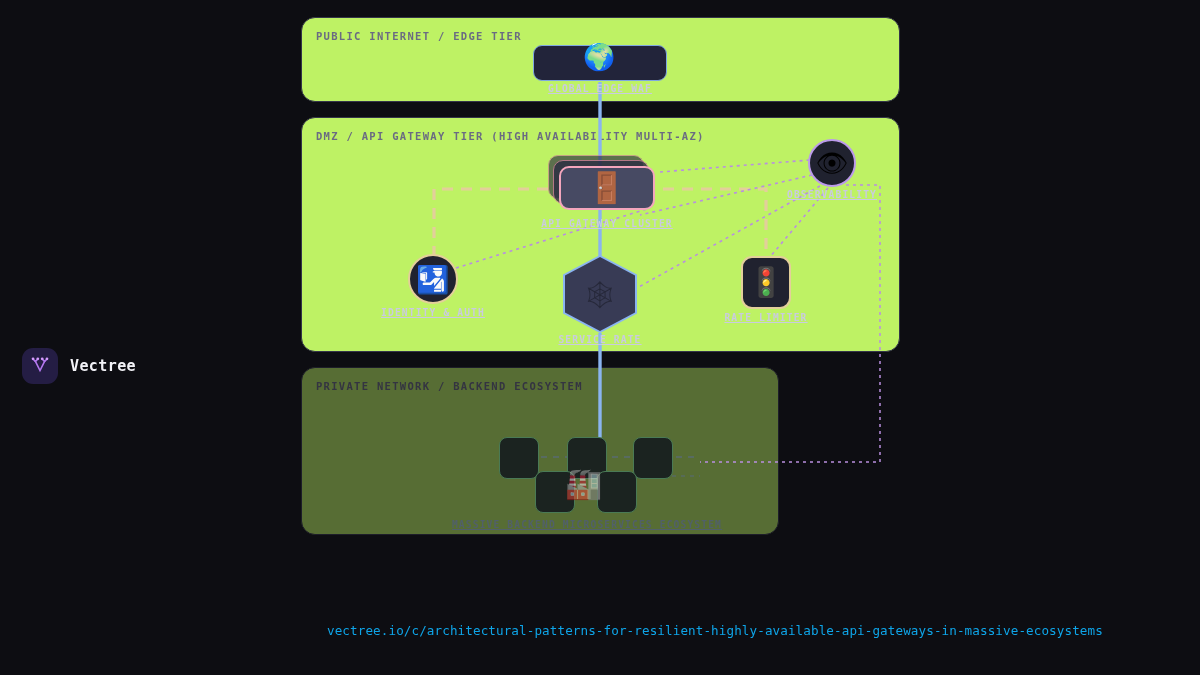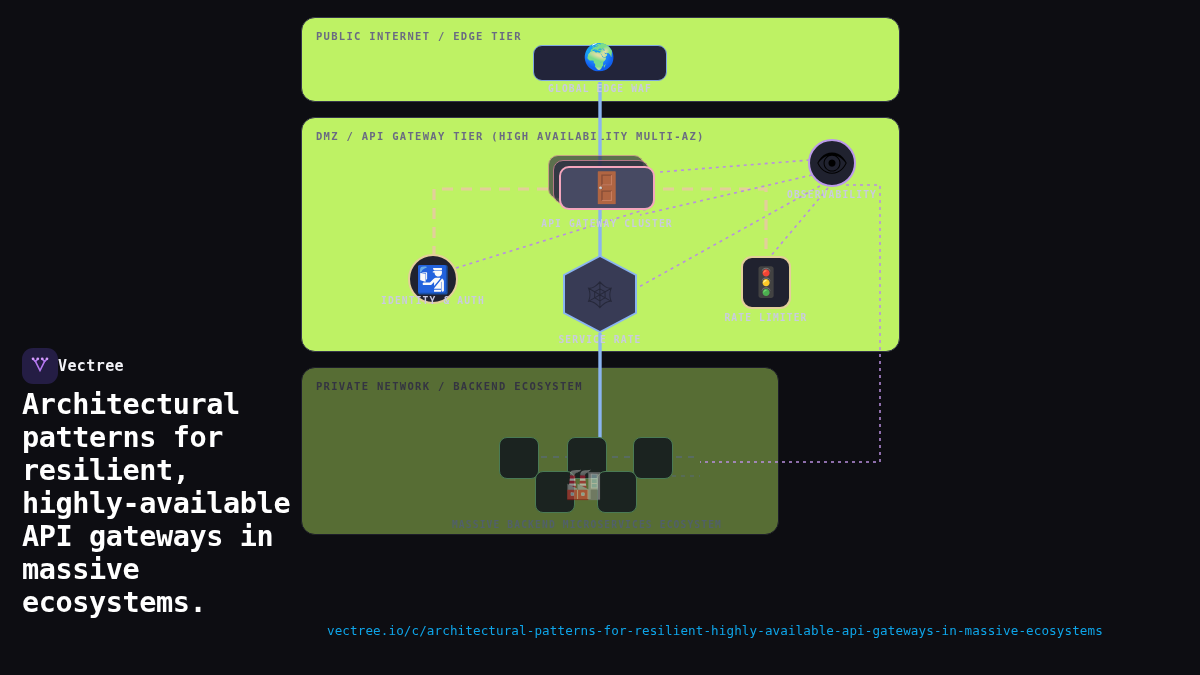--- a/index.html
+++ b/index.html
@@ -12,21 +12,21 @@
   }
   #stage{ position:absolute; inset:0; width:1200px; height:675px; }
 
   
   .left-pane{
     position:absolute; left:0; top:0; width:301px; height:675px;
     background:#0d0d12; z-index:40;
   }
   .brand{
     position:absolute; left:22px; top:348px;
-    display:flex; align-items:center; 
+    display:flex; align-items:center; gap:12px;
   }
   .brand-logo{
     width:36px; height:36px; border-radius:11px;
     background:#241d44;
     display:flex; align-items:center; justify-content:center;
     flex:0 0 36px;
   }
   .brand-name{
     font-size:15px; font-weight:bold; color:#f2f2f7; letter-spacing:.4px;
     white-space:nowrap;
@@ -63,21 +63,21 @@
                  opacity:.42; }
 
   
   #wires{ position:absolute; left:0; top:0; width:1200px; height:675px; z-index:12; pointer-events:none; }
 
   
   .node{ position:absolute; z-index:20; }
   .node-cap{
     position:absolute; left:50%; transform:translateX(-50%);
     white-space:nowrap; font-size:9.6px; letter-spacing:1.15px;
-    color:#c9cbe0; font-weight:bold; text-align:right;
+    color:#c9cbe0; font-weight:bold; text-align:right;text-decoration:underline;
   }
   .glyph{ line-height:1; font-family:"DejaVu Sans",sans-serif; }
 
   
   #n-waf{ left:533px; top:45px; }
   #n-waf .box{
     width:134px; height:36px; border-radius:9px;
     background:#22243a; border:1.6px solid #7fa8e0;
     display:flex; align-items:center; justify-content:center;
   }
@@ -99,21 +99,21 @@
   #n-gw .node-cap{ top:63px; left:59px; }
 
   
   #n-idp{ left:408px; top:254px; }
   #n-idp .circle{
     width:50px; height:50px; border-radius:50%;
     background:#20222f; border:2px solid #e3cf9a;
     display:flex; align-items:center; justify-content:center;
   }
   #n-idp .glyph{ font-size:27px; }
-  #n-idp .node-cap{ top:41px; }
+  #n-idp .node-cap{ top:53px; }
 
   
   #n-mesh{ left:563px; top:255px; }
   #n-mesh .hex{
     width:74px; height:78px; position:relative;
     display:flex; align-items:center; justify-content:center;
   }
   #n-mesh .hexbg{
     position:absolute; inset:0;
     background:#8ab4f0;
@@ -277,18 +277,17 @@
           <g fill="#d49bff">
             <circle cx="4.4" cy="4.2" r="1.5"></circle>
               <circle cx="9.6" cy="4.2" r="1.5"></circle>
             <circle cx="14.4" cy="4.2" r="1.5"></circle>
               <circle cx="19.6" cy="4.2" r="1.5"></circle>
           </g>
         </svg>
       </div>
       <div class="brand-name">Vectree</div>
     </div>
-    <div class="headline">Architectural patterns for resilient, highly-available API gateways in massive ecosystems.</div>
   </div>
 
   <div class="footer-url">vectree.io/c/architectural-patterns-for-resilient-highly-available-api-gateways-in-massive-ecosystems</div>
 
 </div>
 
 </body></html>

